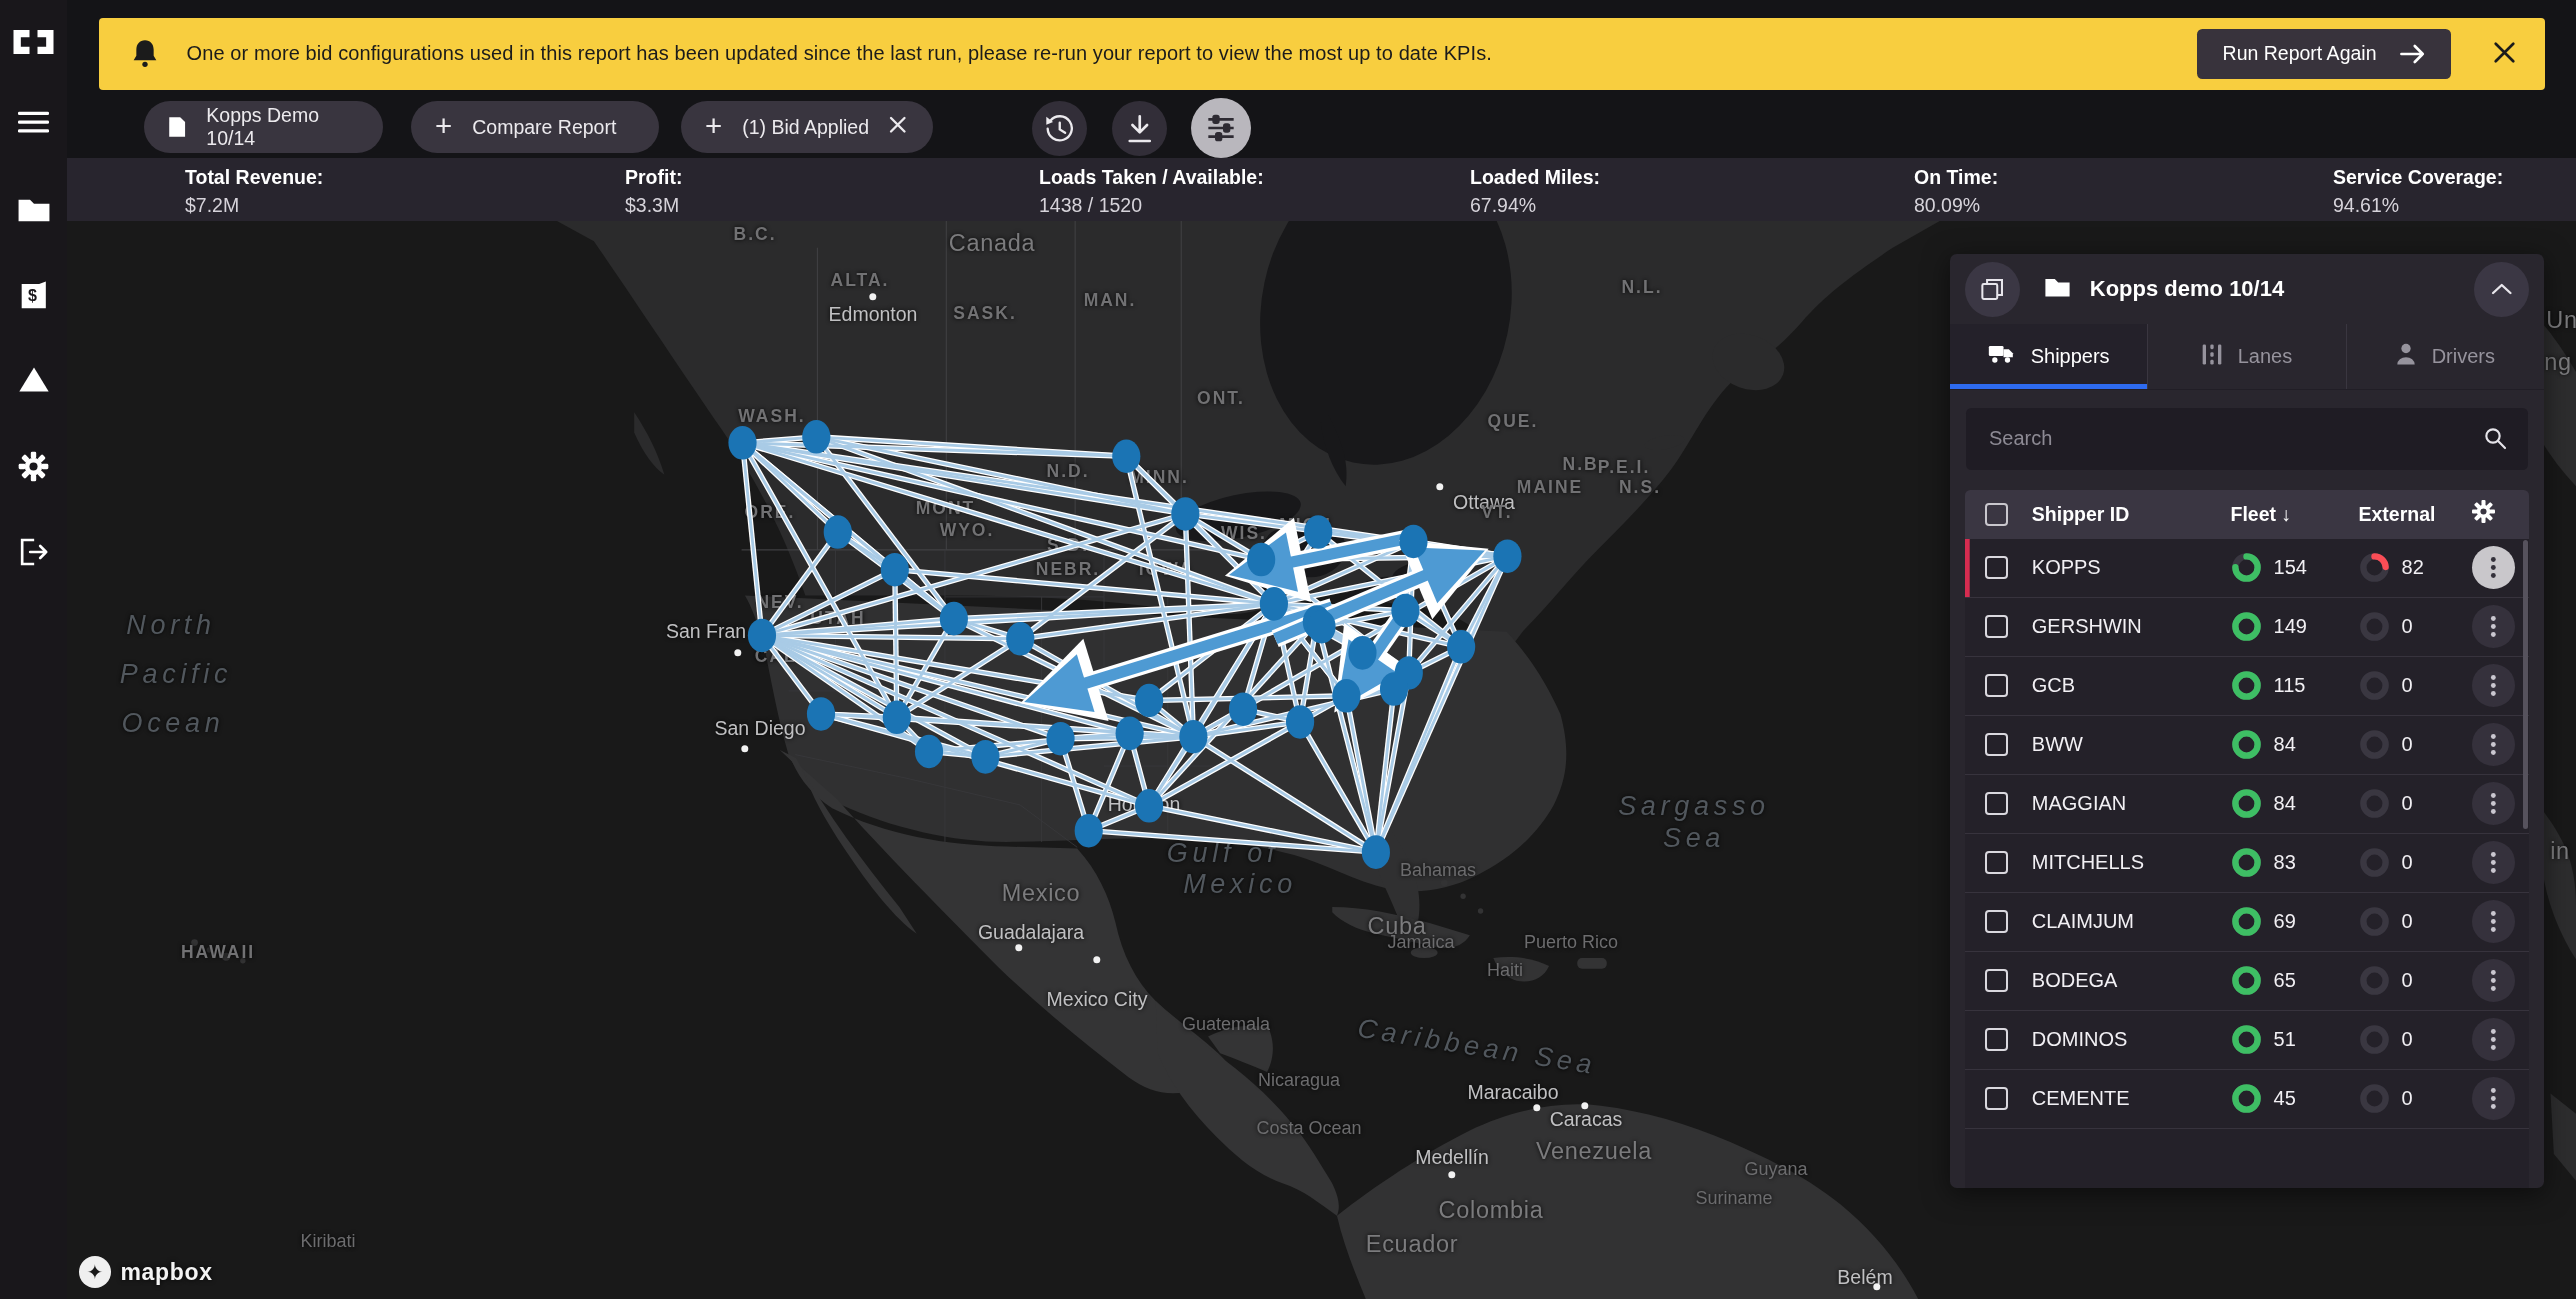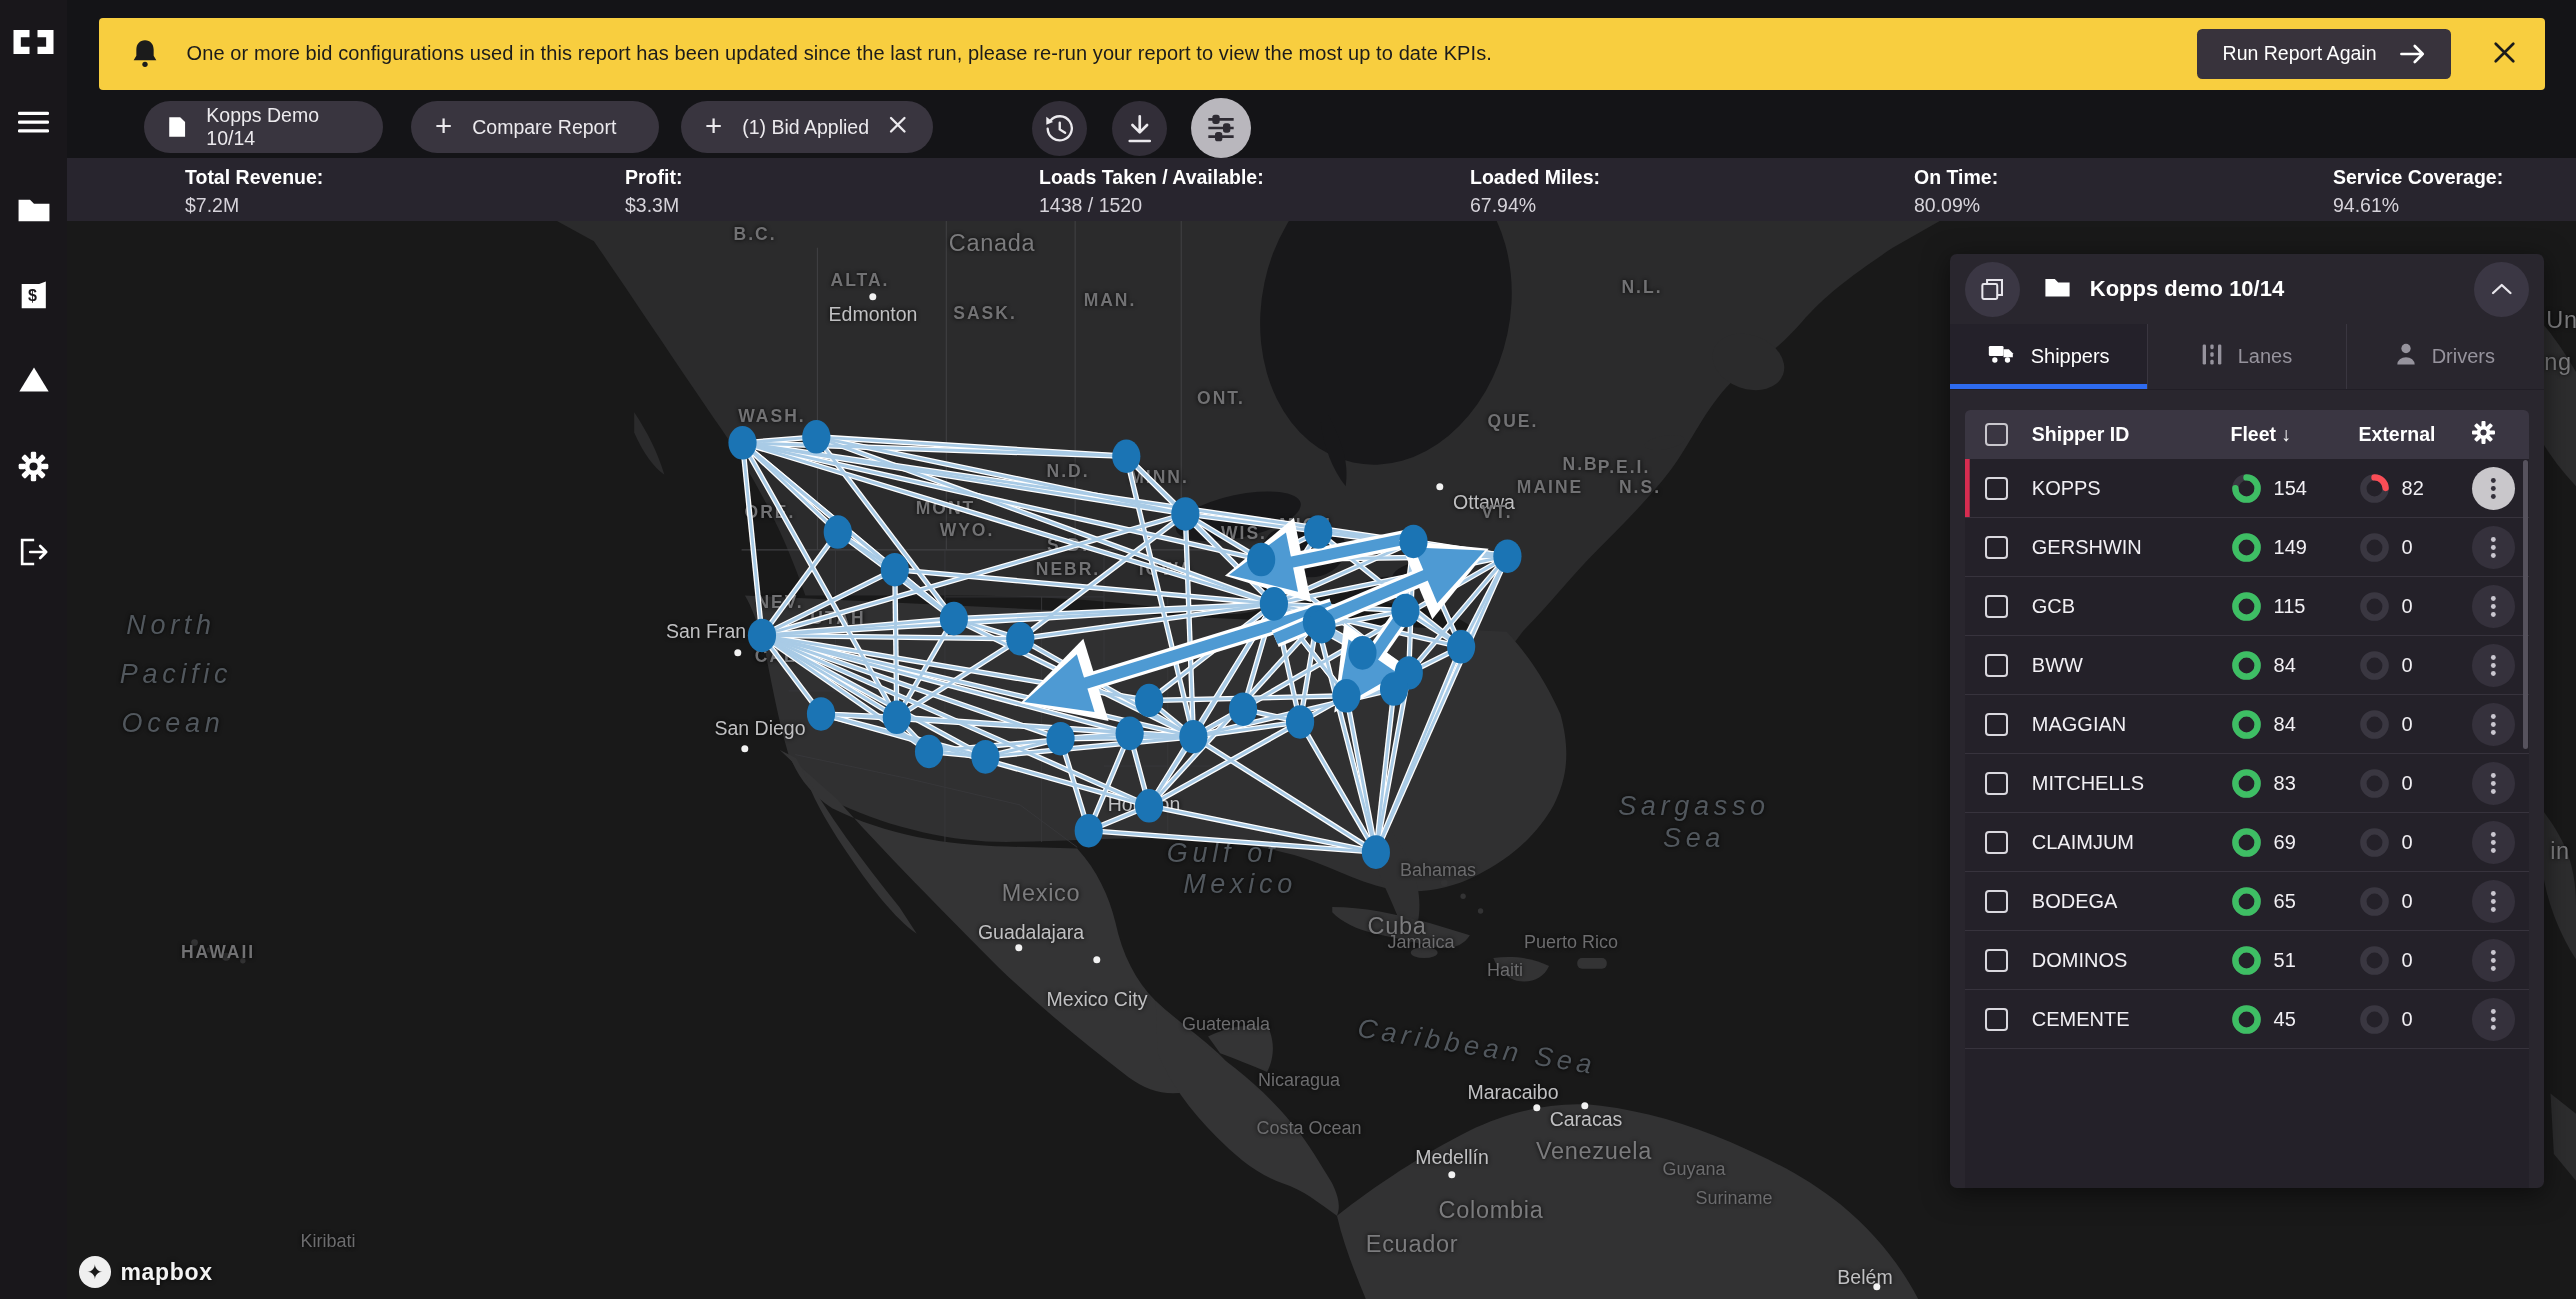--- a/index.html
+++ b/index.html
@@ -350,21 +350,21 @@
       <span class="mlabel s" style="left: 1354px; top: 721px;">Jamaica</span>
       <span class="mlabel s" style="left: 1504px; top: 721px;">Puerto Rico</span>
       <span class="mlabel s" style="left: 1159px; top: 803px;">Guatemala</span>
       <span class="mlabel s" style="left: 1232px; top: 859px;">Nicaragua</span>
       <span class="mlabel s" style="left: 1242px; top: 907px;">Costa Ocean</span>
       <span class="mlabel city" style="left: 1446px; top: 871px;">Maracaibo</span>
       <span class="mlabel city" style="left: 1519px; top: 898px;">Caracas</span>
       <span class="mlabel c" style="left: 1527px; top: 930px;">Venezuela</span>
       <span class="mlabel city" style="left: 1385px; top: 936px;">Medellín</span>
       <span class="mlabel c" style="left: 1424px; top: 989px;">Colombia</span>
-      <span class="mlabel s" style="left: 1627px; top: 948px;">Guyana</span>
+      <span class="mlabel s" style="left: 1709px; top: 948px;">Guyana</span>
       <span class="mlabel s" style="left: 1667px; top: 977px;">Suriname</span>
       <span class="mlabel c" style="left: 1345px; top: 1023px;">Ecuador</span>
       <span class="mlabel city" style="left: 1798px; top: 1056px;">Belém</span>
       <span class="mlabel s" style="left: 261px; top: 1020px;">Kiribati</span>
       <span class="mlabel c" style="left: 2498px; top: 99px;">Uni</span>
       <span class="mlabel c" style="left: 2491px; top: 141px;">ng</span>
       <span class="mlabel c" style="left: 2493px; top: 630px;">in</span>
       <span class="mdot" style="left: 806px; top: 76px;"></span>
       <span class="mdot" style="left: 1373px; top: 266px;"></span>
       <span class="mdot" style="left: 671px; top: 432px;"></span>
@@ -737,20 +737,29 @@
         </div>
         <div class="tab">
           <span><svg width="20" height="23" viewBox="0 0 30 34" fill="currentColor">
               <circle cx="15" cy="8" r="7"></circle>
               <path d="M2,32 a13,11 0 0 1 26,0 z"></path>
             </svg></span>
           <span>Drivers</span>
         </div>
       </div>
 
+    <div id="searchwrap">
+      <input type="text" placeholder="Search" style="">
+      <span class="sicon">
+        <svg width="24" height="24" viewBox="0 0 36 36" fill="none" stroke="#e6e4ea" stroke-width="3.2">
+            <circle cx="15" cy="15" r="10"></circle>
+            <path d="M23,23 L33,33" stroke-linecap="round"></path>
+          </svg>
+      </span>
+    </div>
 
     <div id="thead" class="grid">
       <span class="chk" style="border-color:#c9c7cd"></span>
       <span>Shipper ID</span>
       <span><span>Fleet</span> <span>↓</span></span>
       <span>External</span>
       <span>
         <svg width="23" height="23" viewBox="-17 -17 34 34">
             <g fill="#fff">
               <circle r="10"></circle>

